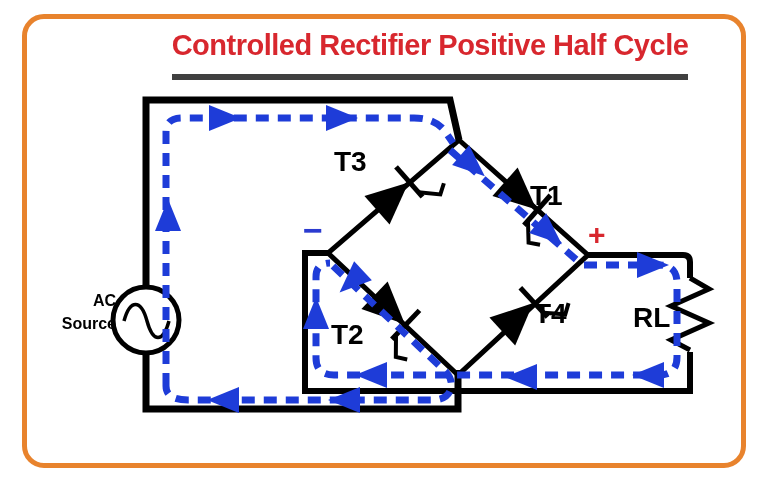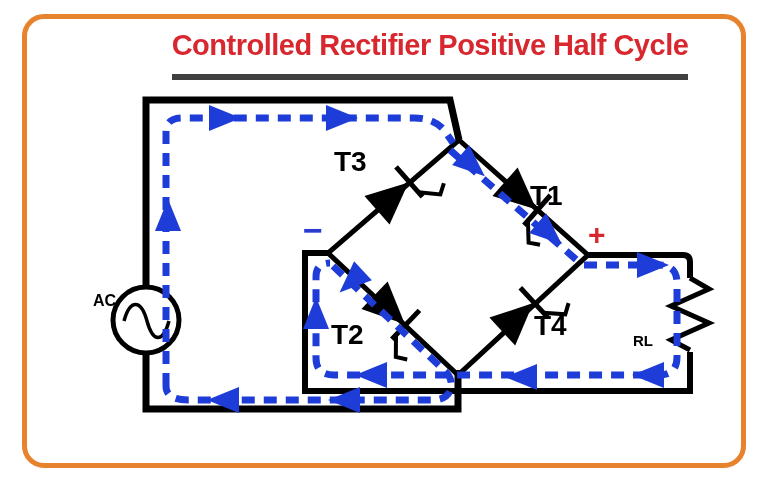--- a/index.html
+++ b/index.html
@@ -15,21 +15,21 @@
     position:absolute;left:150px;top:29px;width:560px;text-align:center;
     font-size:29px;font-weight:bold;color:#D8272E;letter-spacing:-0.5px;
   }
   .title span{border-bottom:6px solid #404040;padding-bottom:13px;}
   svg.circuit{position:absolute;left:0;top:0;}
   .label{position:absolute;font-weight:bold;color:#000000;line-height:1;}
   .lbl-t{font-size:28px;}
   .lbl-red{color:#000000;}
   .lbl-plus{font-size:30px;color:#D8272E;}
   .lbl-minus{font-size:34px;color:#2B3BD0;}
-  .lbl-rl{font-size:15px;margin-top:29px;}
+  .lbl-rl{font-size:28px;}
   .lbl-ac{left:22px;top:289px;width:94px;text-align:right;font-size:16px;line-height:23px;}
   .url{
     position:absolute;left:158px;top:433px;width:380px;text-align:center;
     font-size:20px;color:#4A5BC4;font-weight:400;cursor:pointer;
   }
 </style>
 </head>
 <body>
 
 <div class="stage">
@@ -105,24 +105,25 @@
       <polygon points="17,0 -15,-13 -15,13" transform="translate(316,314) rotate(-90)"></polygon>
       <polygon points="17,0 -15,-13 -15,13" transform="translate(352,281) rotate(137)"></polygon>
       <polygon points="17,0 -15,-13 -15,13" transform="translate(345,400) rotate(180)"></polygon>
       <polygon points="17,0 -15,-13 -15,13" transform="translate(224,400) rotate(180)"></polygon>
     </g>
   </svg>
 
   <div class="label lbl-t" style="left:334px;top:148px;">T3</div>
   <div class="label lbl-t" style="left:530px;top:146px;margin-top:36px;">T1</div>
   <div class="label lbl-t lbl-red" style="left:331px;top:321px;">T2</div>
-  <div class="label lbl-t" style="left:534px;top:312px;">T4</div>
+  <div class="label lbl-t" style="left:534px;top:300px;">T4</div>
 
   <div class="label lbl-plus" style="left:588px;top:220px;">+</div>
   <div class="label lbl-minus" style="left:303px;top:213px;">−</div>
 
   <div class="label lbl-rl" style="left:633px;top:304px;">RL</div>
 
   <div class="label lbl-ac">
     <div>AC</div>
+    <div>Source</div>
   </div>
 
 </div>
 
 </body></html>

